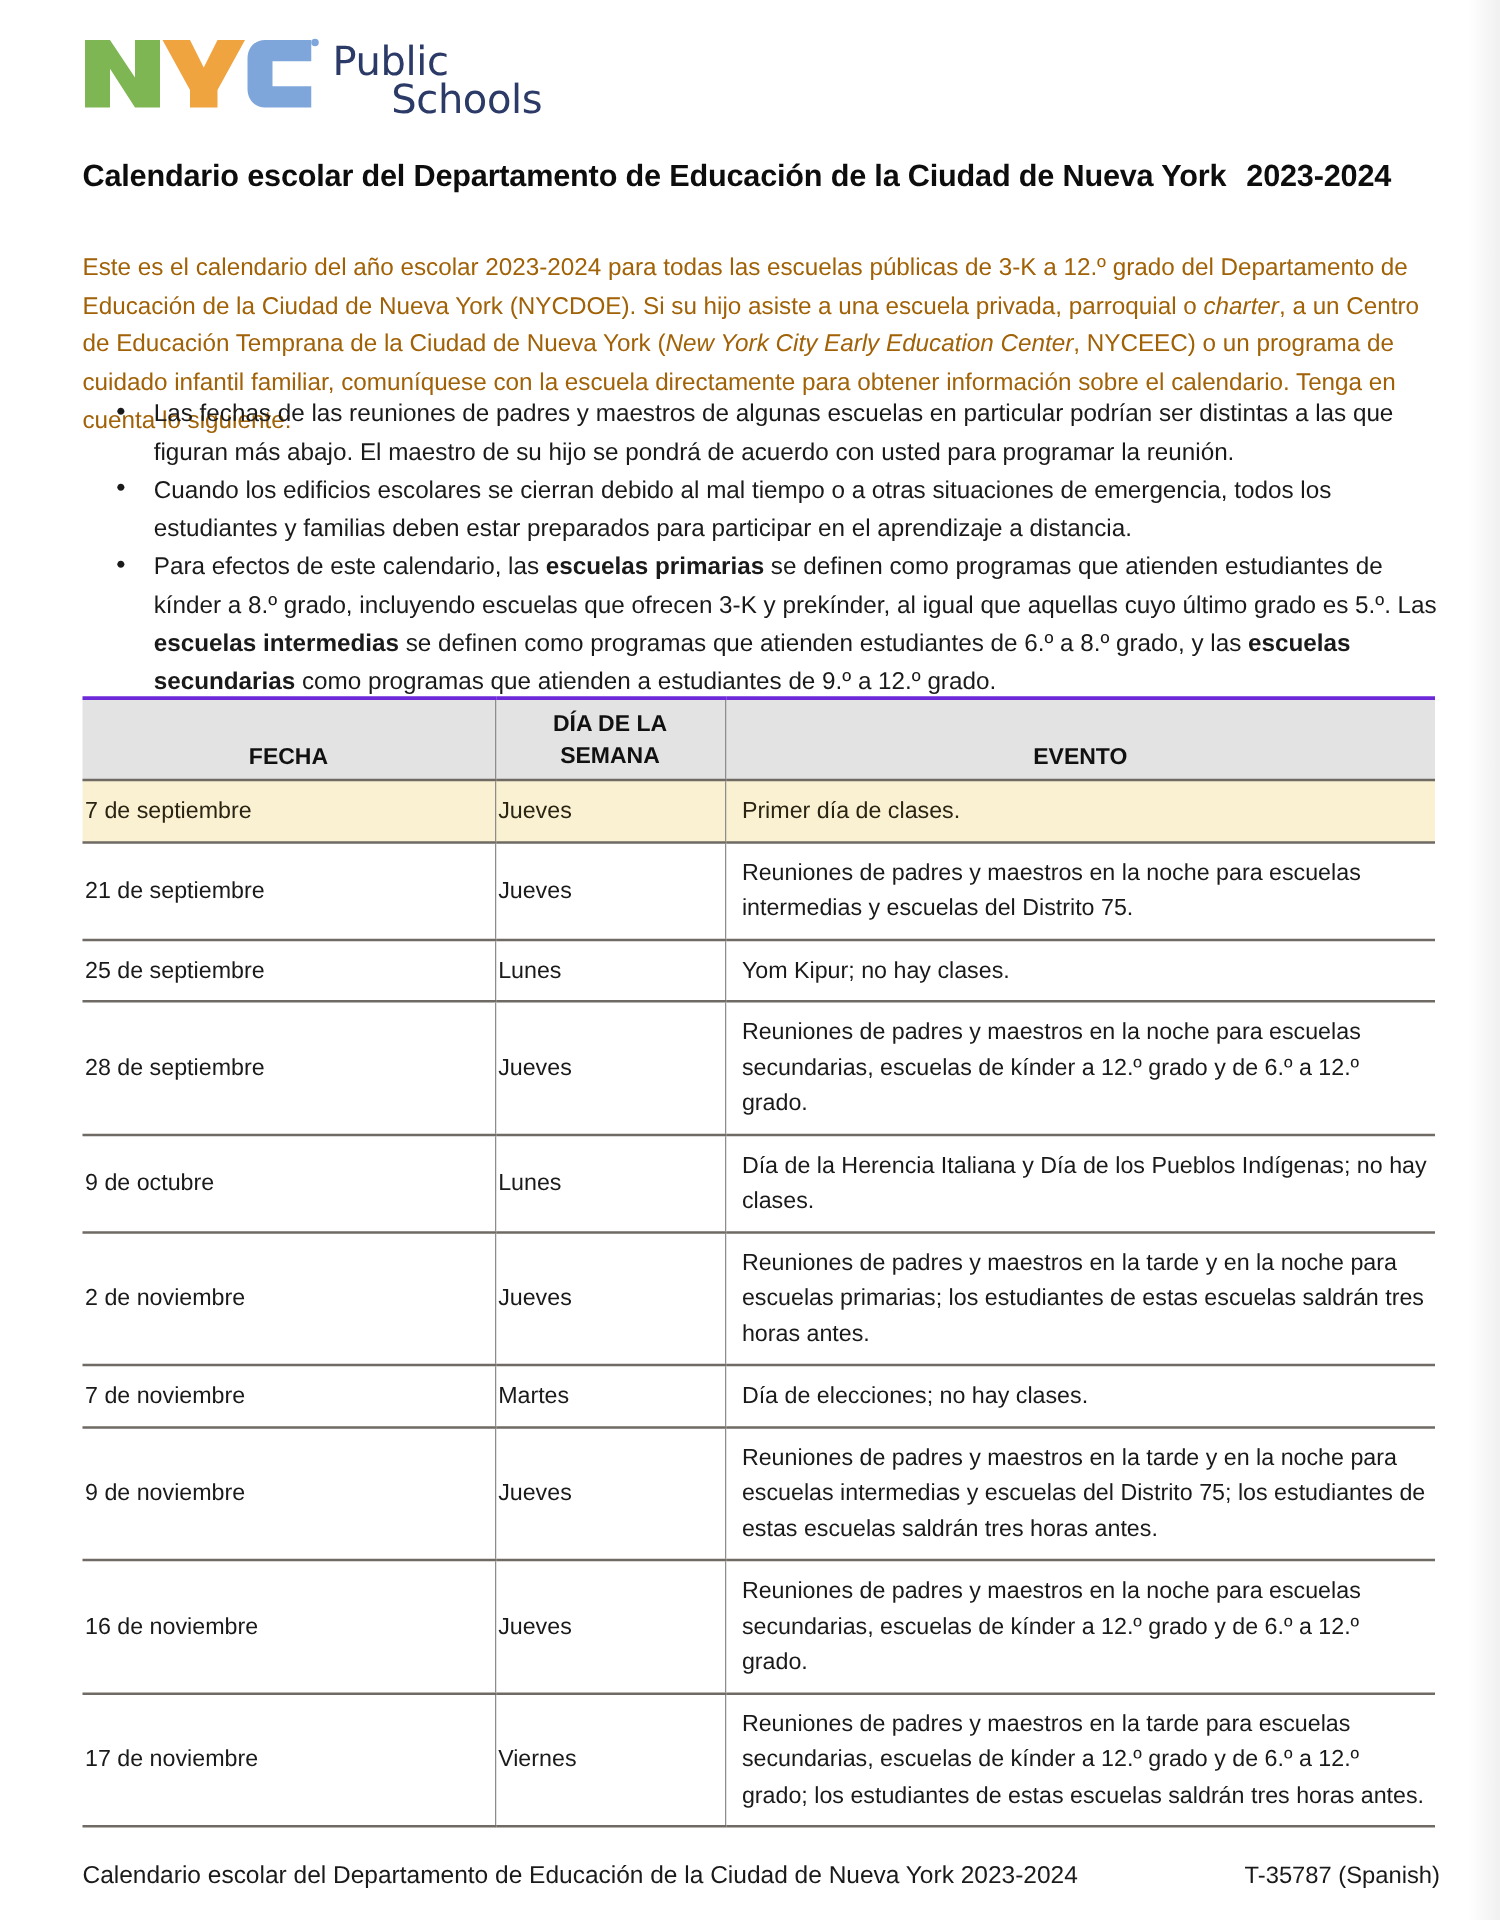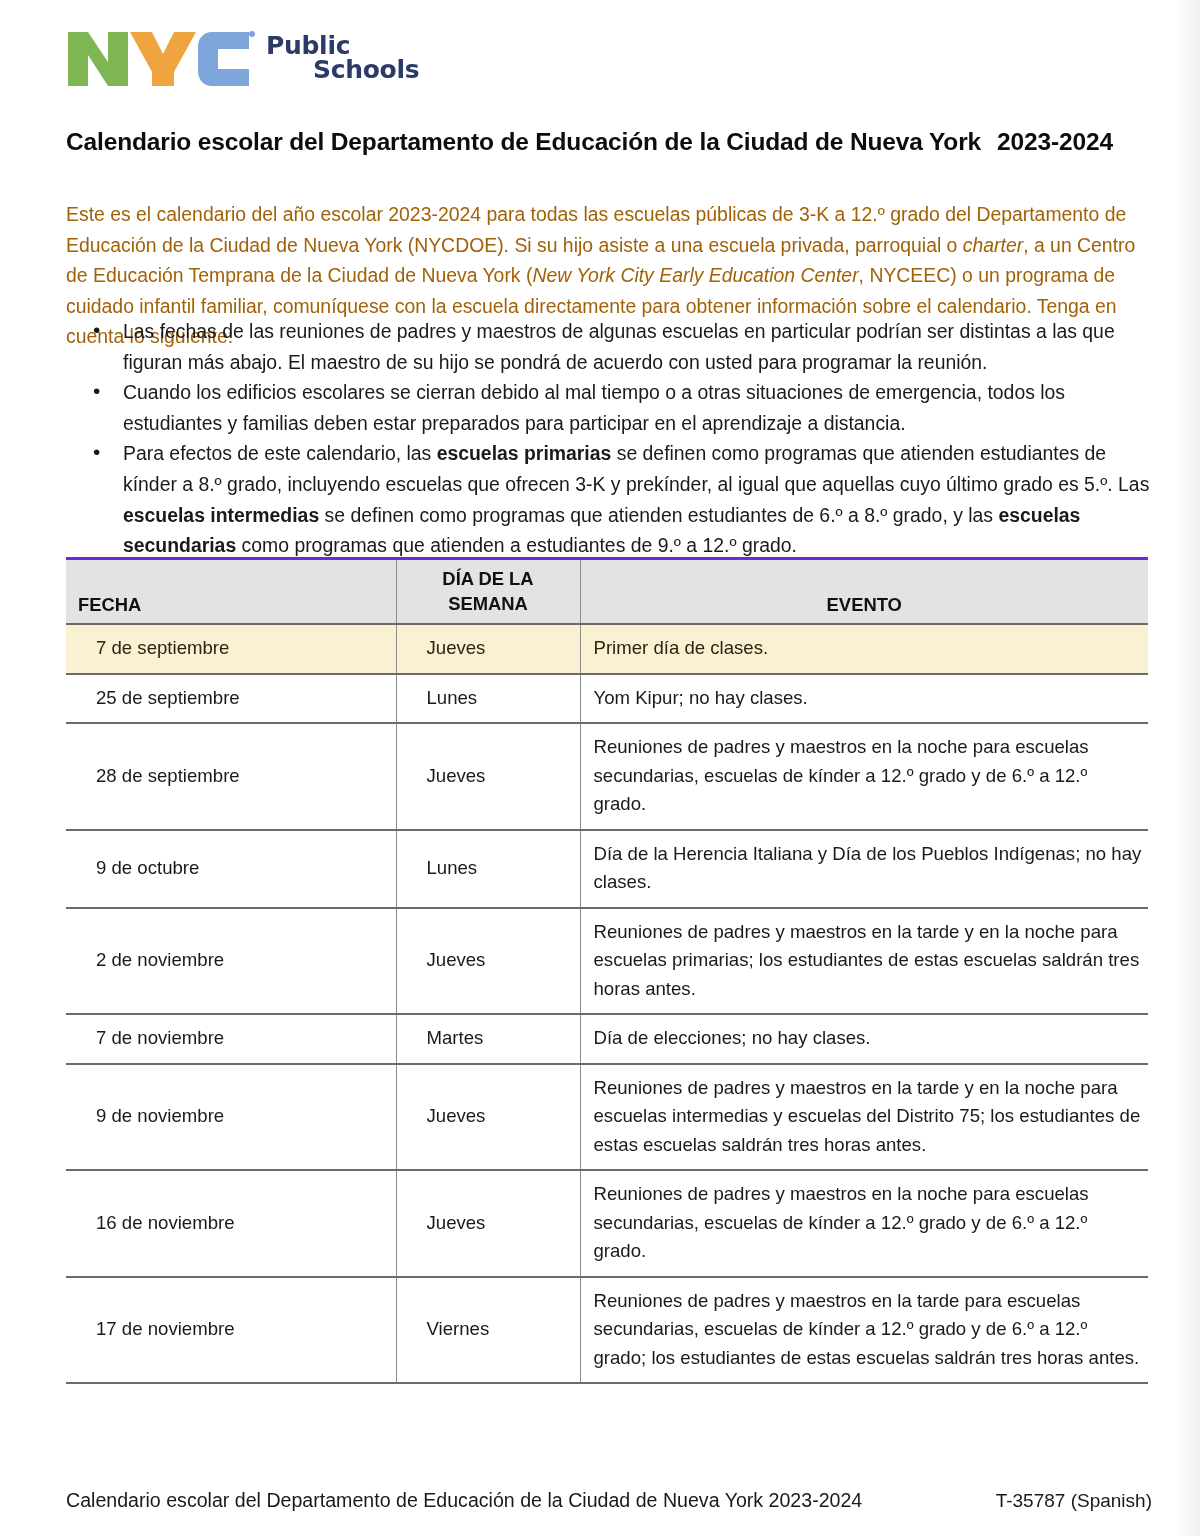--- a/index.html
+++ b/index.html
@@ -26,22 +26,22 @@
     position: absolute;
     left: 66px;
     top: 28px;
     display: flex;
     align-items: flex-start;
     gap: 10px;
   }
   .nyc-mark { display: block; }
   .brand-text {
     font-family: "DejaVu Sans", sans-serif;
-    font-weight: bold;
-    font-size: 25px;
+    font-weight: normal;
+    font-size: 32px;
     line-height: 0.95;
     color: #2B3A67;
     letter-spacing: -0.3px;
     padding-top: 6px;
   }
   .brand-text .l2 { display: block; margin-left: 47px; }
 
   
   .doc-title {
     position: absolute;
@@ -114,28 +114,28 @@
     background: #E3E3E3;
     border-top: 3px solid #6d28d9;
     border-bottom: 2.5px solid #6f6a63;
     font-weight: bold;
     font-size: 18.4px;
     color: #111;
     height: 58px;
     padding: 4px 12px 7px 12px;
     vertical-align: bottom;
   }
-  .cal-table thead th.th-date { text-align: left; }
+  .cal-table thead th.th-date { text-align: center; }
   .cal-table thead th.th-day  { text-align: center; vertical-align: top; padding-top: 6px; line-height: 25px; border-left: 1px solid #8d8d8d; }
   .cal-table thead th.th-evt  { text-align: center; border-left: 1px solid #8d8d8d; }
   .cal-table thead th.th-day .d2 { display: block; }
 
   .cal-table tbody td {
     border-bottom: 2.5px solid #6f6a63;
-    padding: 9px 12px 10px 30px;
+    padding: 9px 12px 10px 2px;
     vertical-align: middle;
     line-height: 28.5px;
     color: #1a1a1a;
   }
   .cal-table tbody td.c-day-cell,
   .cal-table tbody td.c-evt-cell { border-left: 1px solid #8d8d8d; }
   .cal-table tbody td.c-evt-cell { padding-left: 13px; padding-right: 6px; }
   .cal-table tbody tr.hl td {
     background: #FAF1D3;
     color: #2b2413;
@@ -210,20 +210,25 @@
         <th class="th-evt">EVENTO</th>
       </tr>
     </thead>
     <tbody>
       <tr class="hl">
         <td class="c-date-cell">7 de septiembre</td>
         <td class="c-day-cell">Jueves</td>
         <td class="c-evt-cell">Primer día de clases.</td>
       </tr>
       <tr>
+        <td class="c-date-cell">21 de septiembre</td>
+        <td class="c-day-cell">Jueves</td>
+        <td class="c-evt-cell">Reuniones de padres y maestros en la noche para escuelas intermedias y escuelas del Distrito 75.</td>
+      </tr>
+      <tr>
         <td class="c-date-cell">25 de septiembre</td>
         <td class="c-day-cell">Lunes</td>
         <td class="c-evt-cell">Yom Kipur; no hay clases.</td>
       </tr>
       <tr>
         <td class="c-date-cell">28 de septiembre</td>
         <td class="c-day-cell">Jueves</td>
         <td class="c-evt-cell">Reuniones de padres y maestros en la noche para escuelas secundarias, escuelas de kínder a 12.º grado y de 6.º a 12.º grado.</td>
       </tr>
       <tr>

